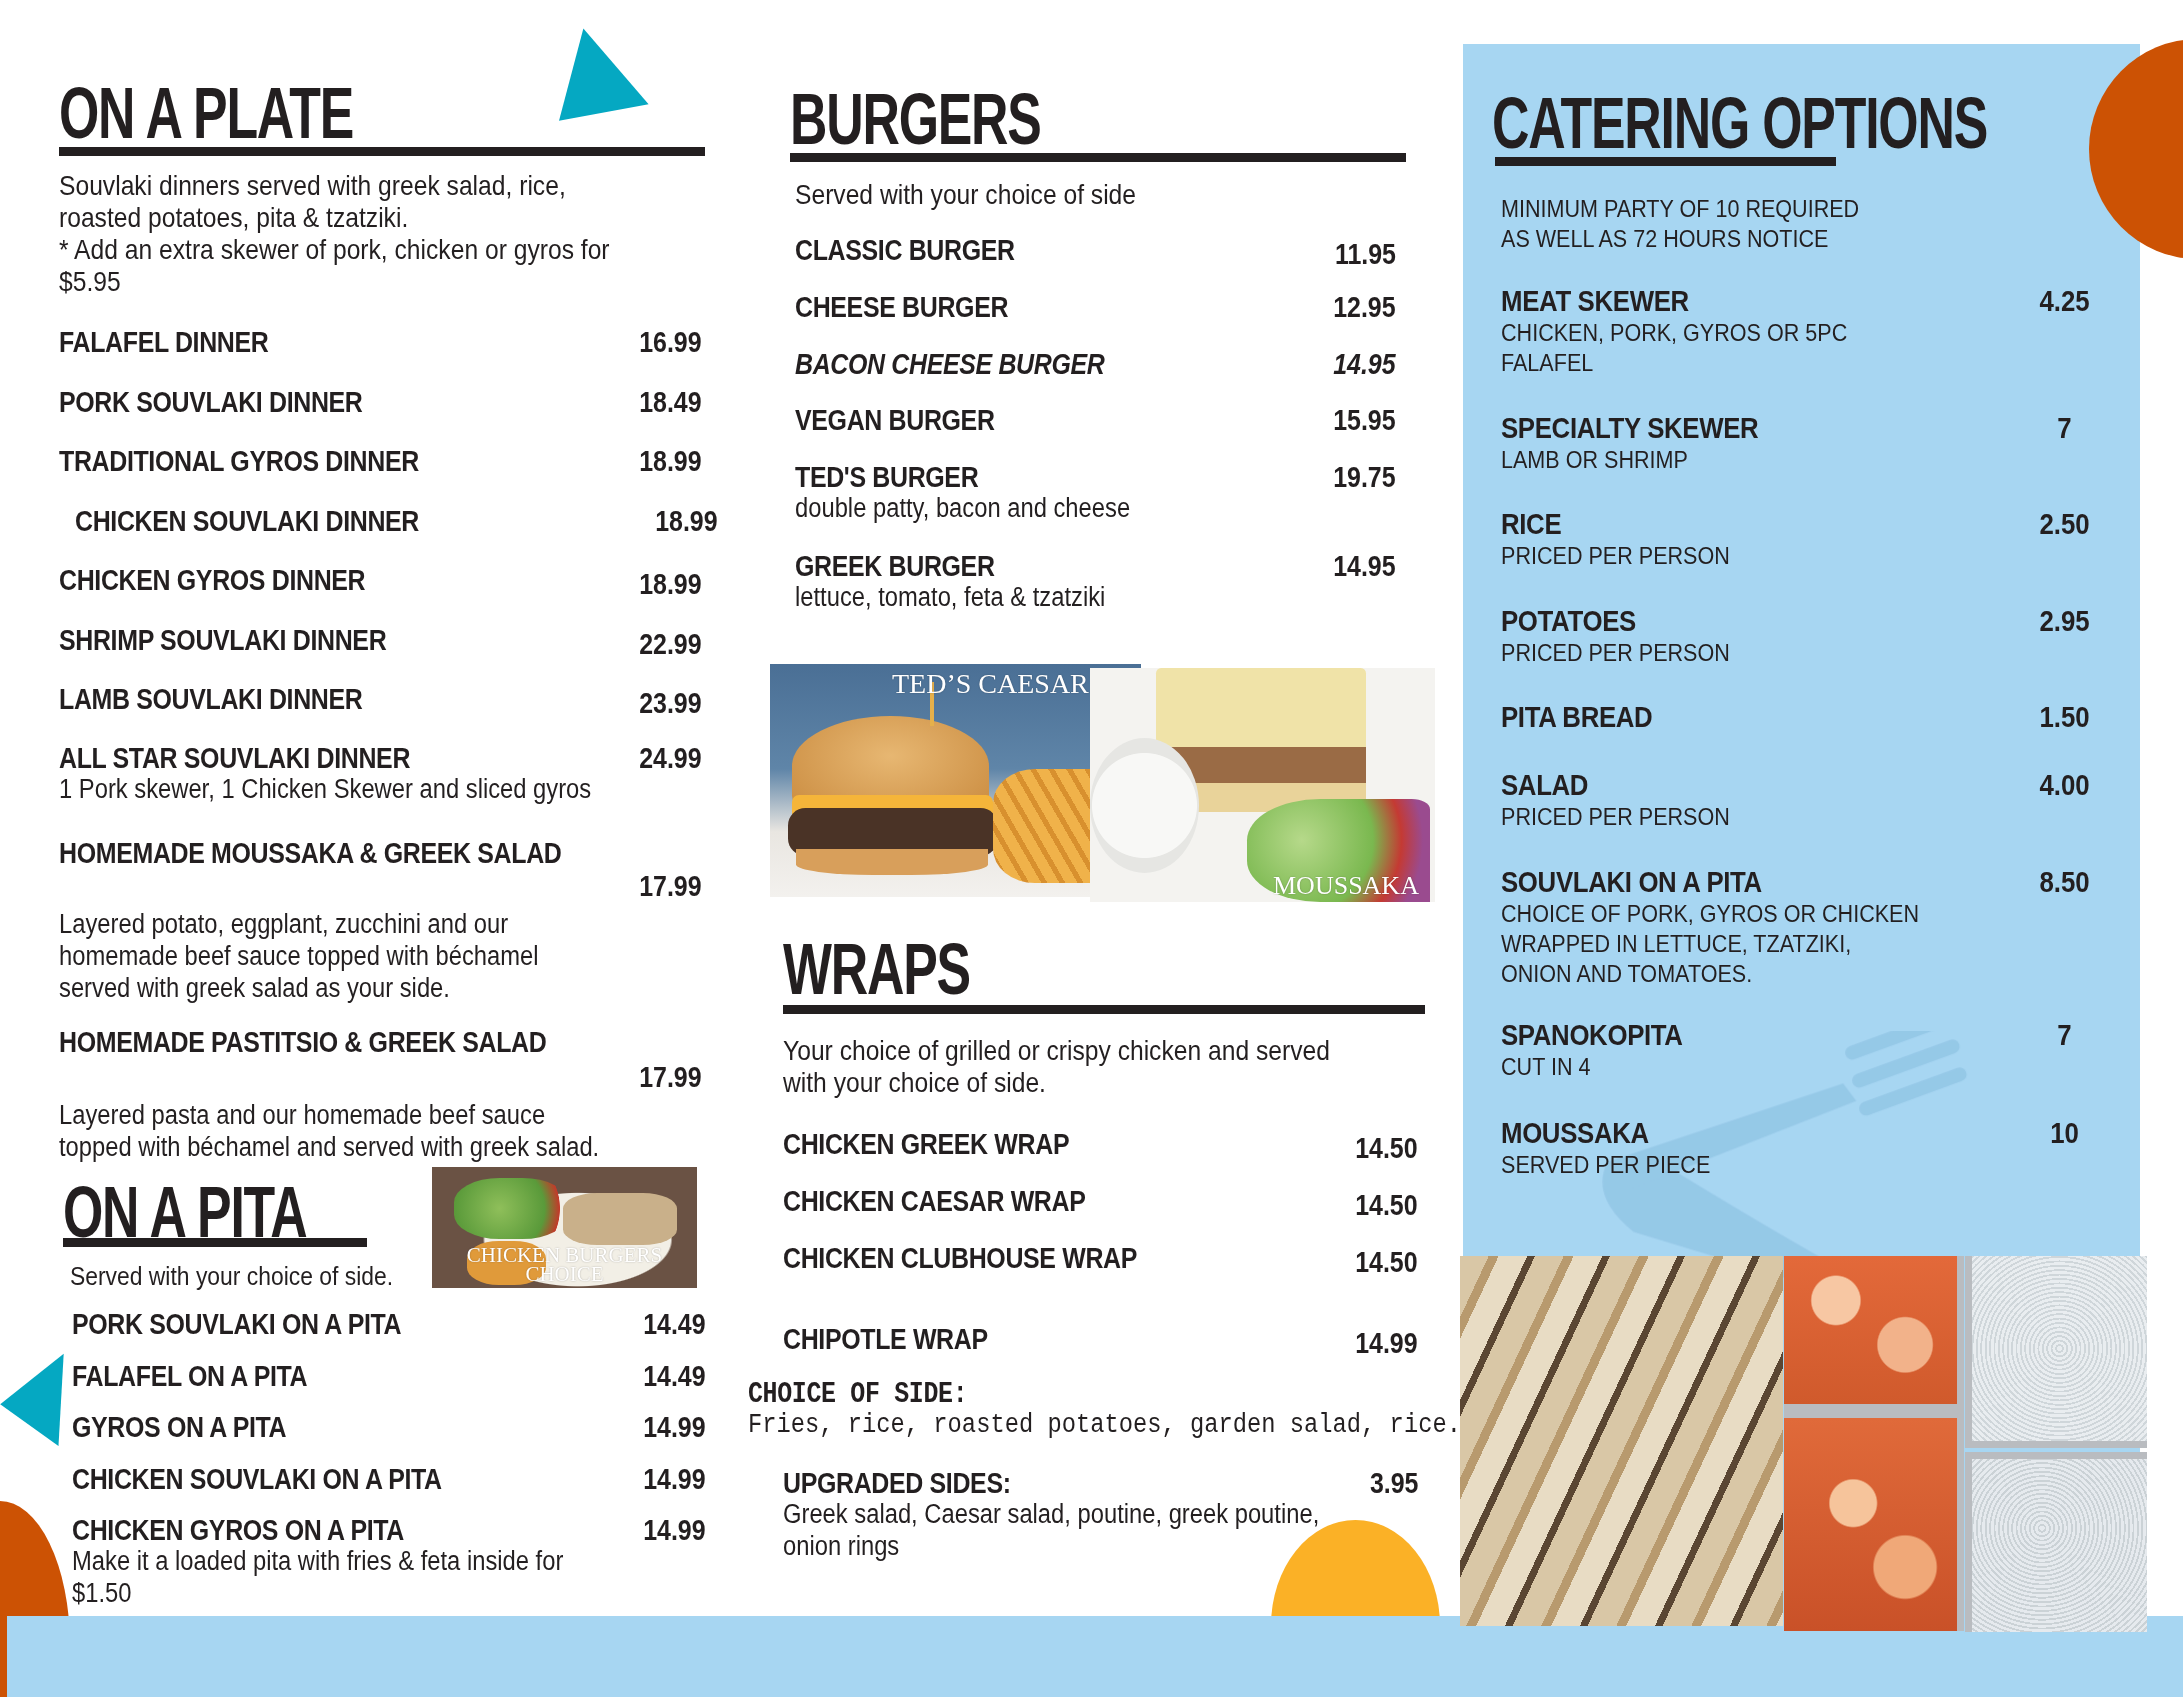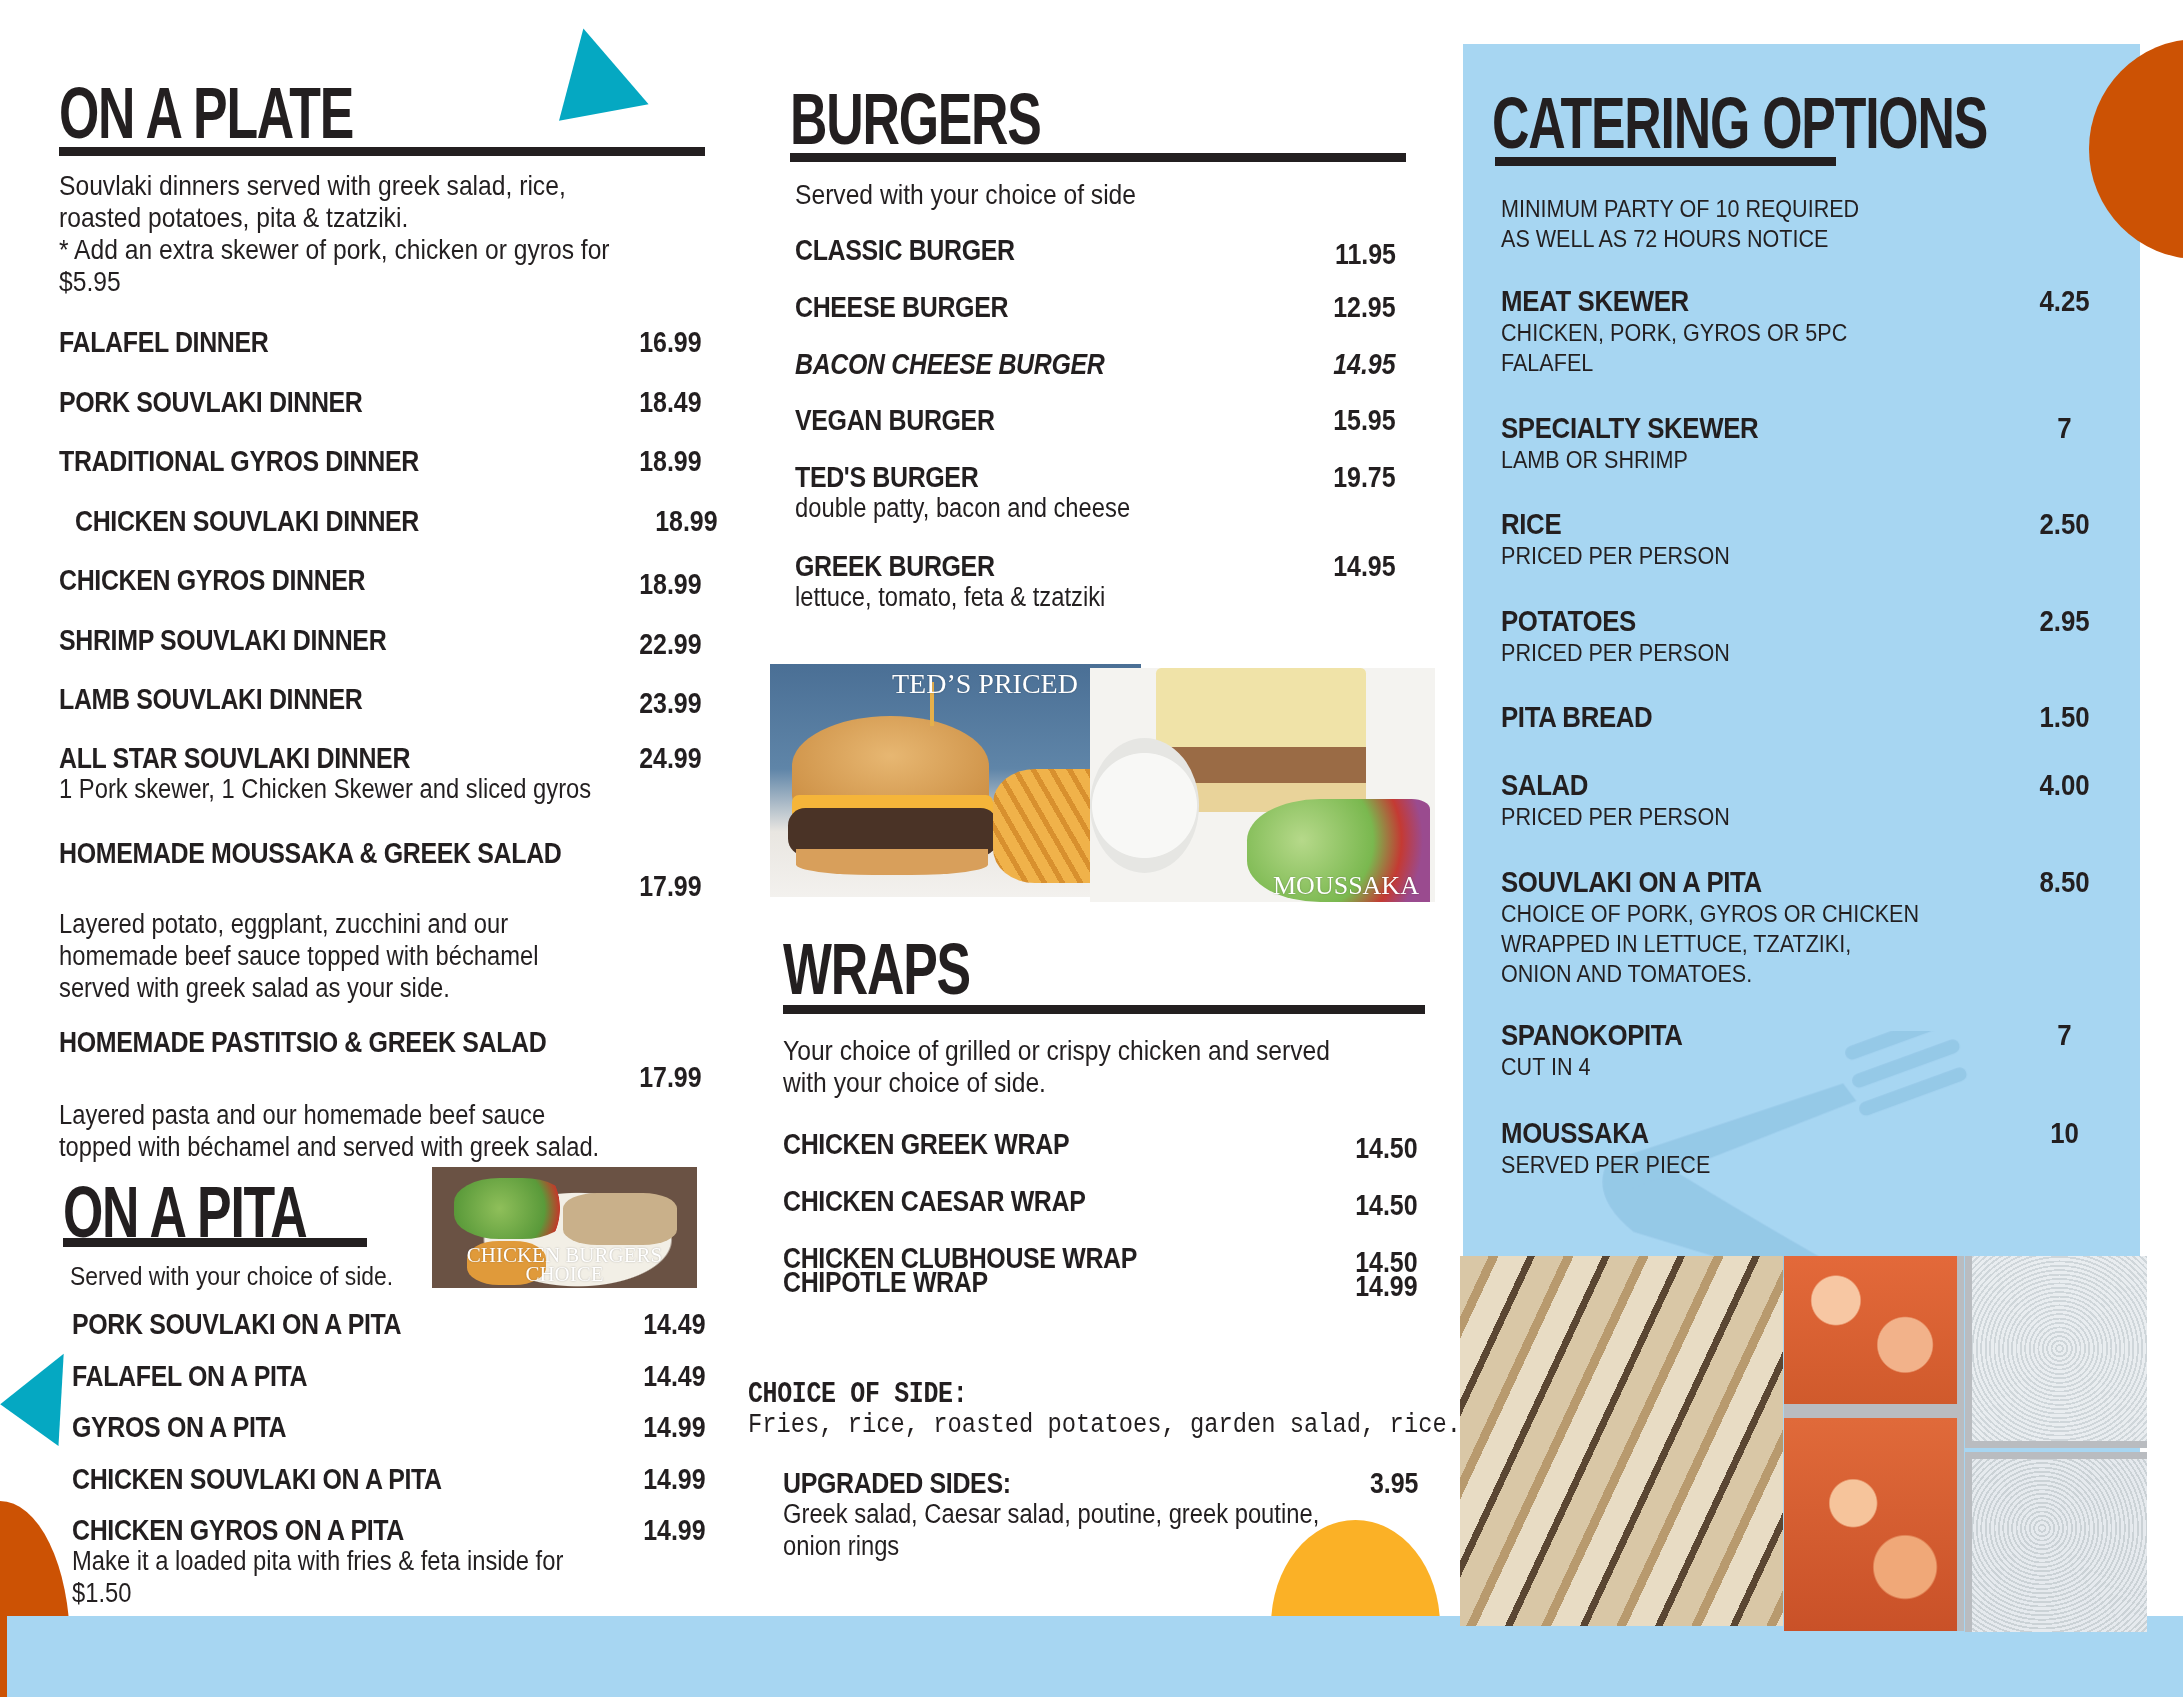--- a/index.html
+++ b/index.html
@@ -181,21 +181,21 @@
     <div class="item-desc" style="margin-top:-1.7px;white-space:nowrap;">lettuce, tomato, feta &amp; tzatziki</div>
   </div>
 
   <div class="photo" style="left:770px;top:664px;width:371px;height:233px;background:linear-gradient(180deg,#4a6f95 0%,#5f85a8 45%,#e9e6e1 72%,#f3f1ee 100%);">
     <div class="abs" style="left:22px;top:52px;width:197px;height:100px;border-radius:50% 50% 20% 20%;background:radial-gradient(ellipse at 50% 40%,#e7b772,#c98a3e);"></div>
     <div class="abs" style="left:22px;top:131px;width:201px;height:24.5px;background:#f5b53a;border-radius:7px;"></div>
     <div class="abs" style="left:17.5px;top:144px;width:210px;height:48px;border-radius:17.5px;background:#4a3326;"></div>
     <div class="abs" style="left:26px;top:185px;width:192px;height:26px;border-radius:0 0 40% 40%;background:#d89f5b;"></div>
     <div class="abs" style="left:223px;top:105px;width:140px;height:114px;background:repeating-linear-gradient(60deg,#f0b24a 0 10.5px,#d8902e 10.5px 15.7px);border-radius:30% 10% 10% 30%;"></div>
     <div class="abs" style="left:160px;top:17.5px;width:3.5px;height:44px;background:#e6b04a;"></div>
-    <div class="photo-caption" style="left:122px;top:4.4px;font-size:28px;">TED’S PRICED</div>
+    <div class="photo-caption" style="left:122px;top:4.4px;font-size:28px;">TED’S CAESAR</div>
   </div>
   <div class="photo" style="left:1090px;top:668px;width:345px;height:234px;background:#f4f3f0;">
     <div class="abs" style="left:66px;top:0;width:210px;height:144px;background:linear-gradient(180deg,#f0e3a8 0 55%,#9a6b45 55% 80%,#e9d39a 80%);border-radius:5.2px;"></div>
     <div class="abs" style="left:0;top:70px;width:109px;height:135px;border-radius:50%;background:radial-gradient(circle,#f8f8f6 60%,#e6e6e3 61%);"></div>
     <div class="abs" style="left:157px;top:131px;width:183px;height:103px;border-radius:40% 10% 0 40%;background:radial-gradient(circle at 30% 40%,#b6d98a,#7ab84f 50%,#c43a33 70%,#9a4b8f 85%);"></div>
     <div class="photo-caption" style="left:183px;top:203px;font-size:26px;">MOUSSAKA</div>
   </div>
 </section>
 
 <section>
@@ -211,21 +211,21 @@
     <div class="item-price" style="top:3.5px;">14.50</div>
   </div>
   <div class="item" style="left:783px;top:1185px;width:635px;">
     <div class="item-name">CHICKEN CAESAR WRAP</div>
     <div class="item-price" style="top:3.5px;">14.50</div>
   </div>
   <div class="item" style="left:783px;top:1242px;width:635px;">
     <div class="item-name">CHICKEN CLUBHOUSE WRAP</div>
     <div class="item-price" style="top:3.5px;">14.50</div>
   </div>
-  <div class="item" style="left:783px;top:1266px;width:635px;">
+  <div class="item" style="left:783px;top:1323px;width:635px;">
     <div class="item-name">CHIPOTLE WRAP</div>
     <div class="item-price" style="top:3.5px;">14.99</div>
   </div>
 </section>
 
 <section>
   <div class="item" style="left:748px;top:1378px;width:635px;font-family:Liberation Mono, monospace;">
     <div class="item-name">CHOICE OF SIDE:</div>
     <div class="item-desc" style="margin-top:-1.7px;white-space:nowrap;">Fries, rice, roasted potatoes, garden salad, rice.</div>
   </div>

